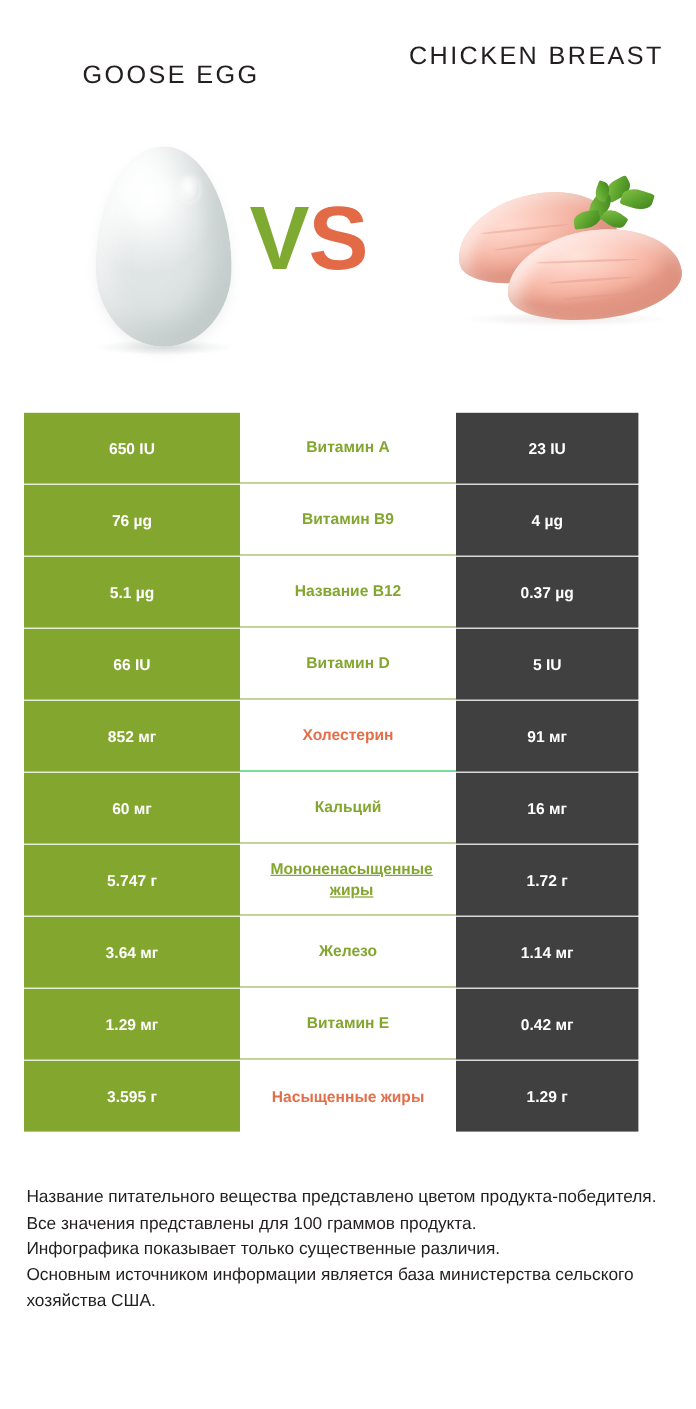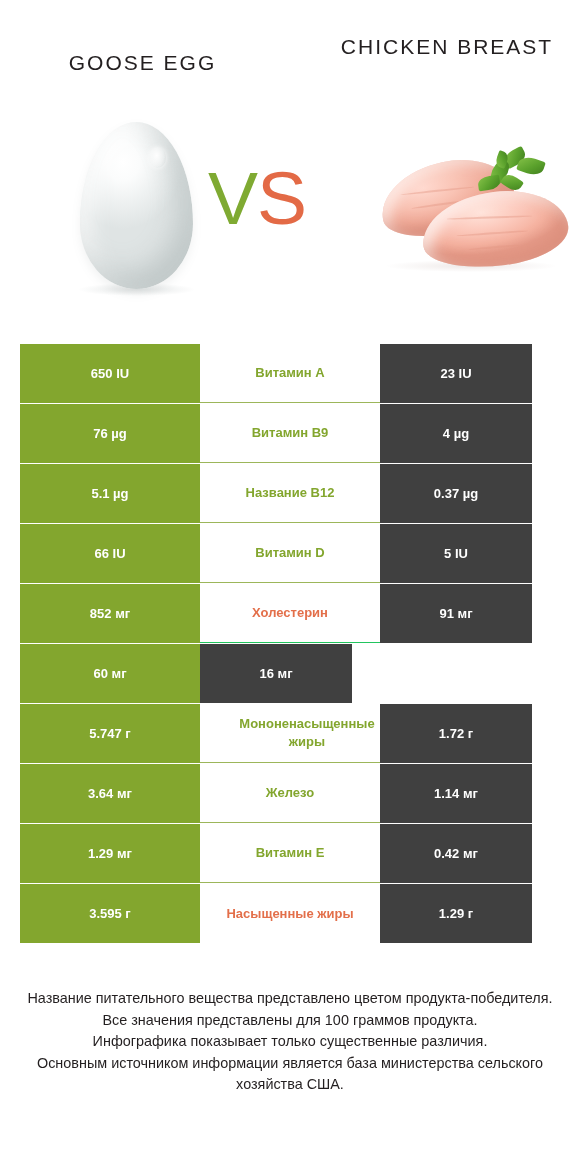--- a/index.html
+++ b/index.html
@@ -107,21 +107,21 @@
     background: radial-gradient(ellipse at 50% 50%, rgba(160,170,170,0.30) 0%, rgba(160,170,170,0.0) 70%);
   }
 
   
   .vs {
     position: absolute;
     left: 208px;
     top: 50px;
     width: 140px;
     font-size: 75px;
-    font-weight: 400;
+    font-weight: 700;
     line-height: 88px;
     letter-spacing: -1px;
     font-family: "Liberation Sans", "DejaVu Sans", sans-serif;
   }
   .vs .v { color: #7faa32; }
   .vs .s { color: #e36a46; }
 
   
   .chicken {
     position: absolute;
@@ -229,30 +229,30 @@
   }
   .row.win-green .cell.mid { color: #83a62e; border-bottom: 1px solid #9cb65a; align-items: center; }
   .row.win-orange .cell.mid { color: #e36f4a; border-bottom: 1px solid #22c55e; }
   .row:last-child .cell.mid { border-bottom: none; }
 
   .row.clip .cell.mid .lbl {
     white-space: normal;
     width: 186px;
     margin-left: 0;
     position: relative;
-    left: 17px;
+    left: 3px;
+    text-decoration: underline;
   }
 
   
   .footer {
     position: absolute;
     left: 22px;
     top: 988px;
     width: 536px;
-    text-align: center;
     color: #231f20;
     font-size: 14.4px;
     font-weight: 400;
     line-height: 21.5px;
     font-family: "Liberation Sans", "DejaVu Sans", sans-serif;
   }
   .footer p { margin: 0; }
 </style>
 </head>
 <body>
@@ -330,20 +330,23 @@
       </div>
       <div class="row win-orange">
         <div class="cell left">852 мг</div>
         <div class="cell mid">
           <span class="lbl">Холестерин</span>
         </div>
         <div class="cell right">91 мг</div>
       </div>
       <div class="row win-green">
         <div class="cell left">60 мг</div>
+        <div class="cell mid">
+          <span class="lbl">Кальций</span>
+        </div>
         <div class="cell right">16 мг</div>
       </div>
       <div class="row win-green clip">
         <div class="cell left">5.747 г</div>
         <div class="cell mid">
           <span class="lbl">Мононенасыщенные жиры</span>
         </div>
         <div class="cell right">1.72 г</div>
       </div>
       <div class="row win-green">

